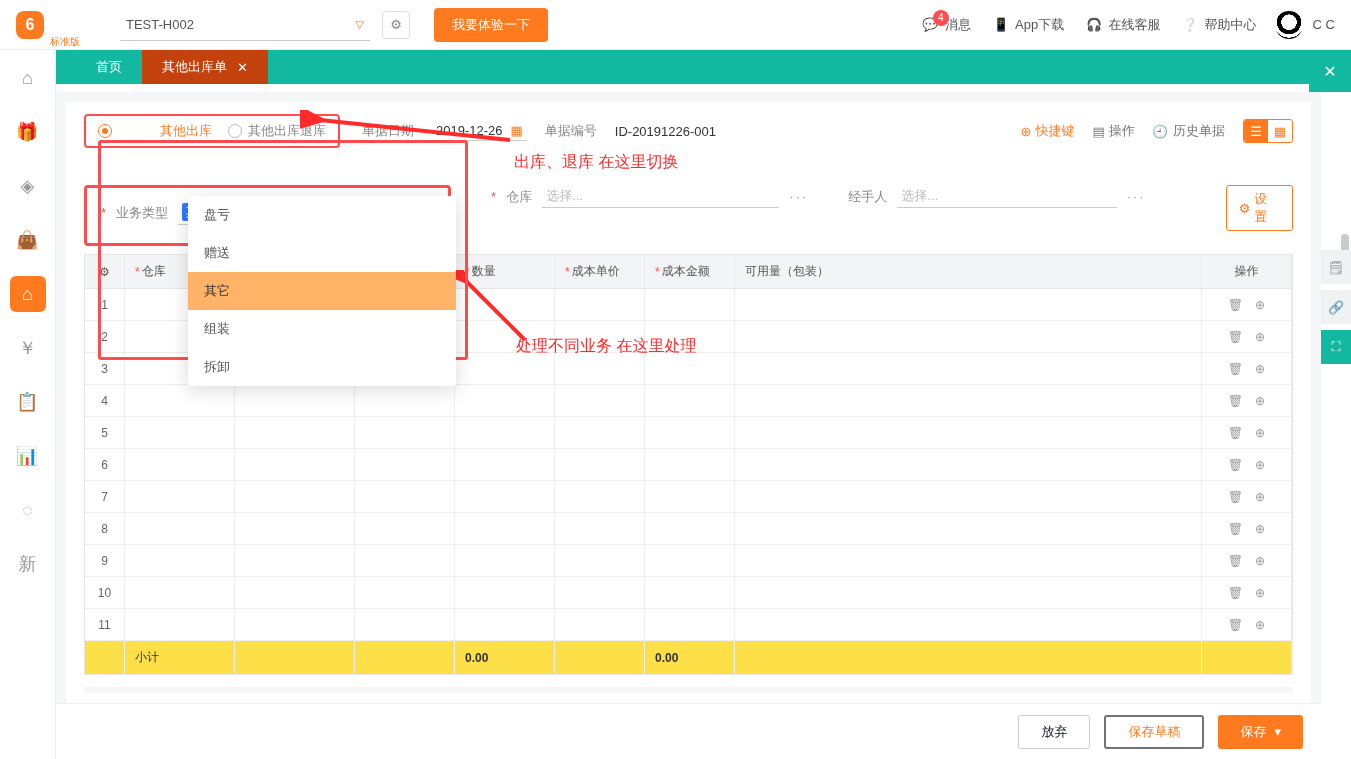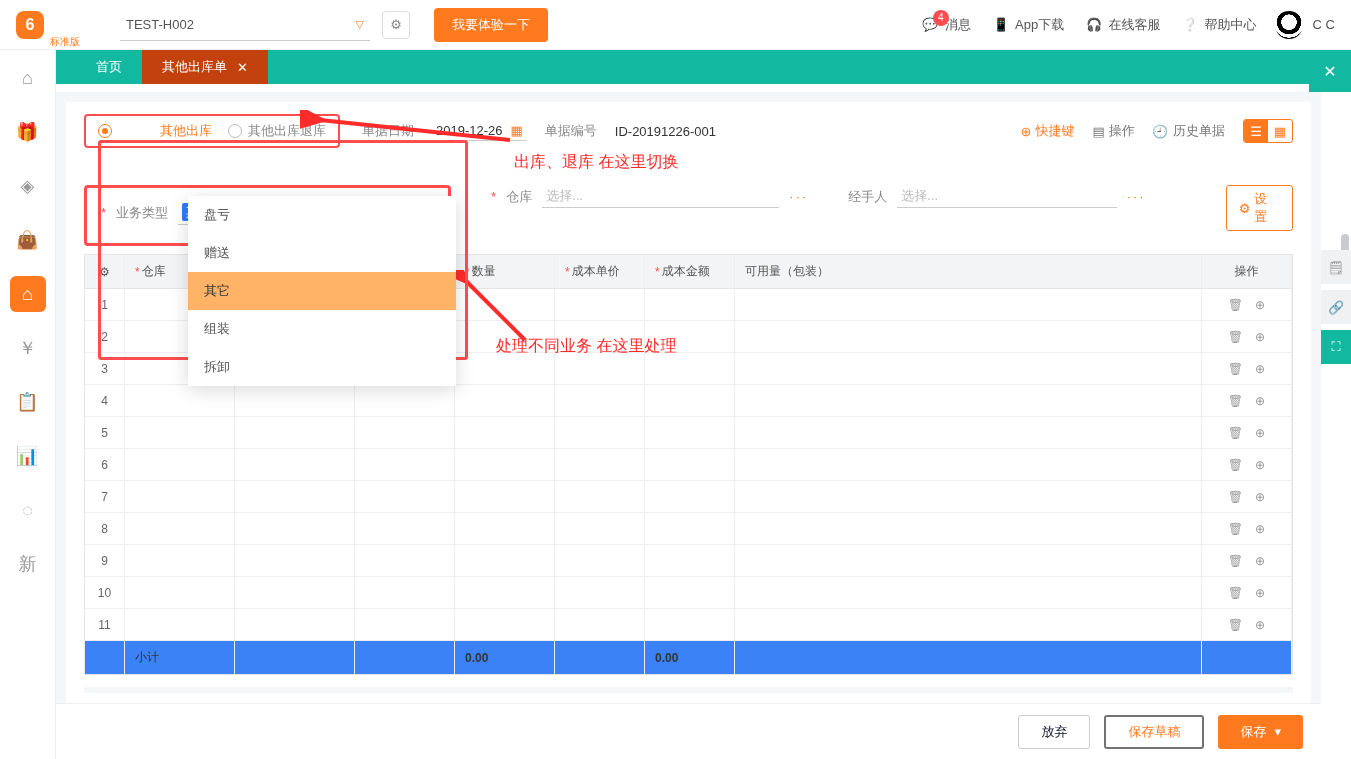--- a/index.html
+++ b/index.html
@@ -87,21 +87,21 @@
 .col-wh    { width: 110px; }
 .col-code  { width: 120px; }
 .col-unit  { width: 100px; }
 .col-qty   { width: 100px; }
 .col-price { width: 90px; }
 .col-amt   { width: 90px; }
 .col-avail { flex: 1; }
 .col-ops   { width: 90px; justify-content: center; gap: 12px; }
 .tbl-body .row { display: flex; border-bottom: 1px solid #eee; height: 32px; }
 .tbl-body .row .td { color: #666; }
-.subtotal-row { display: flex; background: #3b82f6; justify-content: flex-end; }
+.subtotal-row { display: flex; background: #fde047; justify-content: flex-end; }
 .op-ico { color: #999; cursor: pointer; }
 
 
 .remark { margin-top: 12px; background: #fff; display: flex; align-items: center; gap: 18px; padding: 18px 20px; border-top: 6px solid #f5f6f7; }
 .remark-ico { width: 32px; height: 36px; border: 2px solid #16c09b; border-top-width: 8px; border-radius: 3px; position: relative; }
 .remark-lbl { font-size: 12px; color: #888; text-align: center; }
 .remark-input { flex: 1; border: none; outline: none; font-size: 14px; color: #555; }
 .remark-input::placeholder { color: #bbb; }
 
 
@@ -509,15 +509,15 @@
 </svg>
 <svg class="arrow-svg" style="left:455px; top:270px; width:80px; height:80px;">
   <defs>
       <marker id="ah2" markerWidth="10" markerHeight="8" refX="2" refY="4" orient="auto">
         <polygon points="10 0, 0 4, 10 8" fill="#ff2a2a"></polygon>
       </marker>
     </defs>
   <line x1="70" y1="70" x2="10" y2="10" stroke="#ff2a2a" stroke-width="4" marker-end="url(#ah2)"></line>
 </svg>
 
-<div class="anno" style="position:absolute; left:496px; top:336px;">处理不同业务 在这里处理</div>
+<div class="anno" style="position:absolute; left:516px; top:336px;">处理不同业务 在这里处理</div>
 
 <div class="big-red-box"></div>
 
 </body></html>

